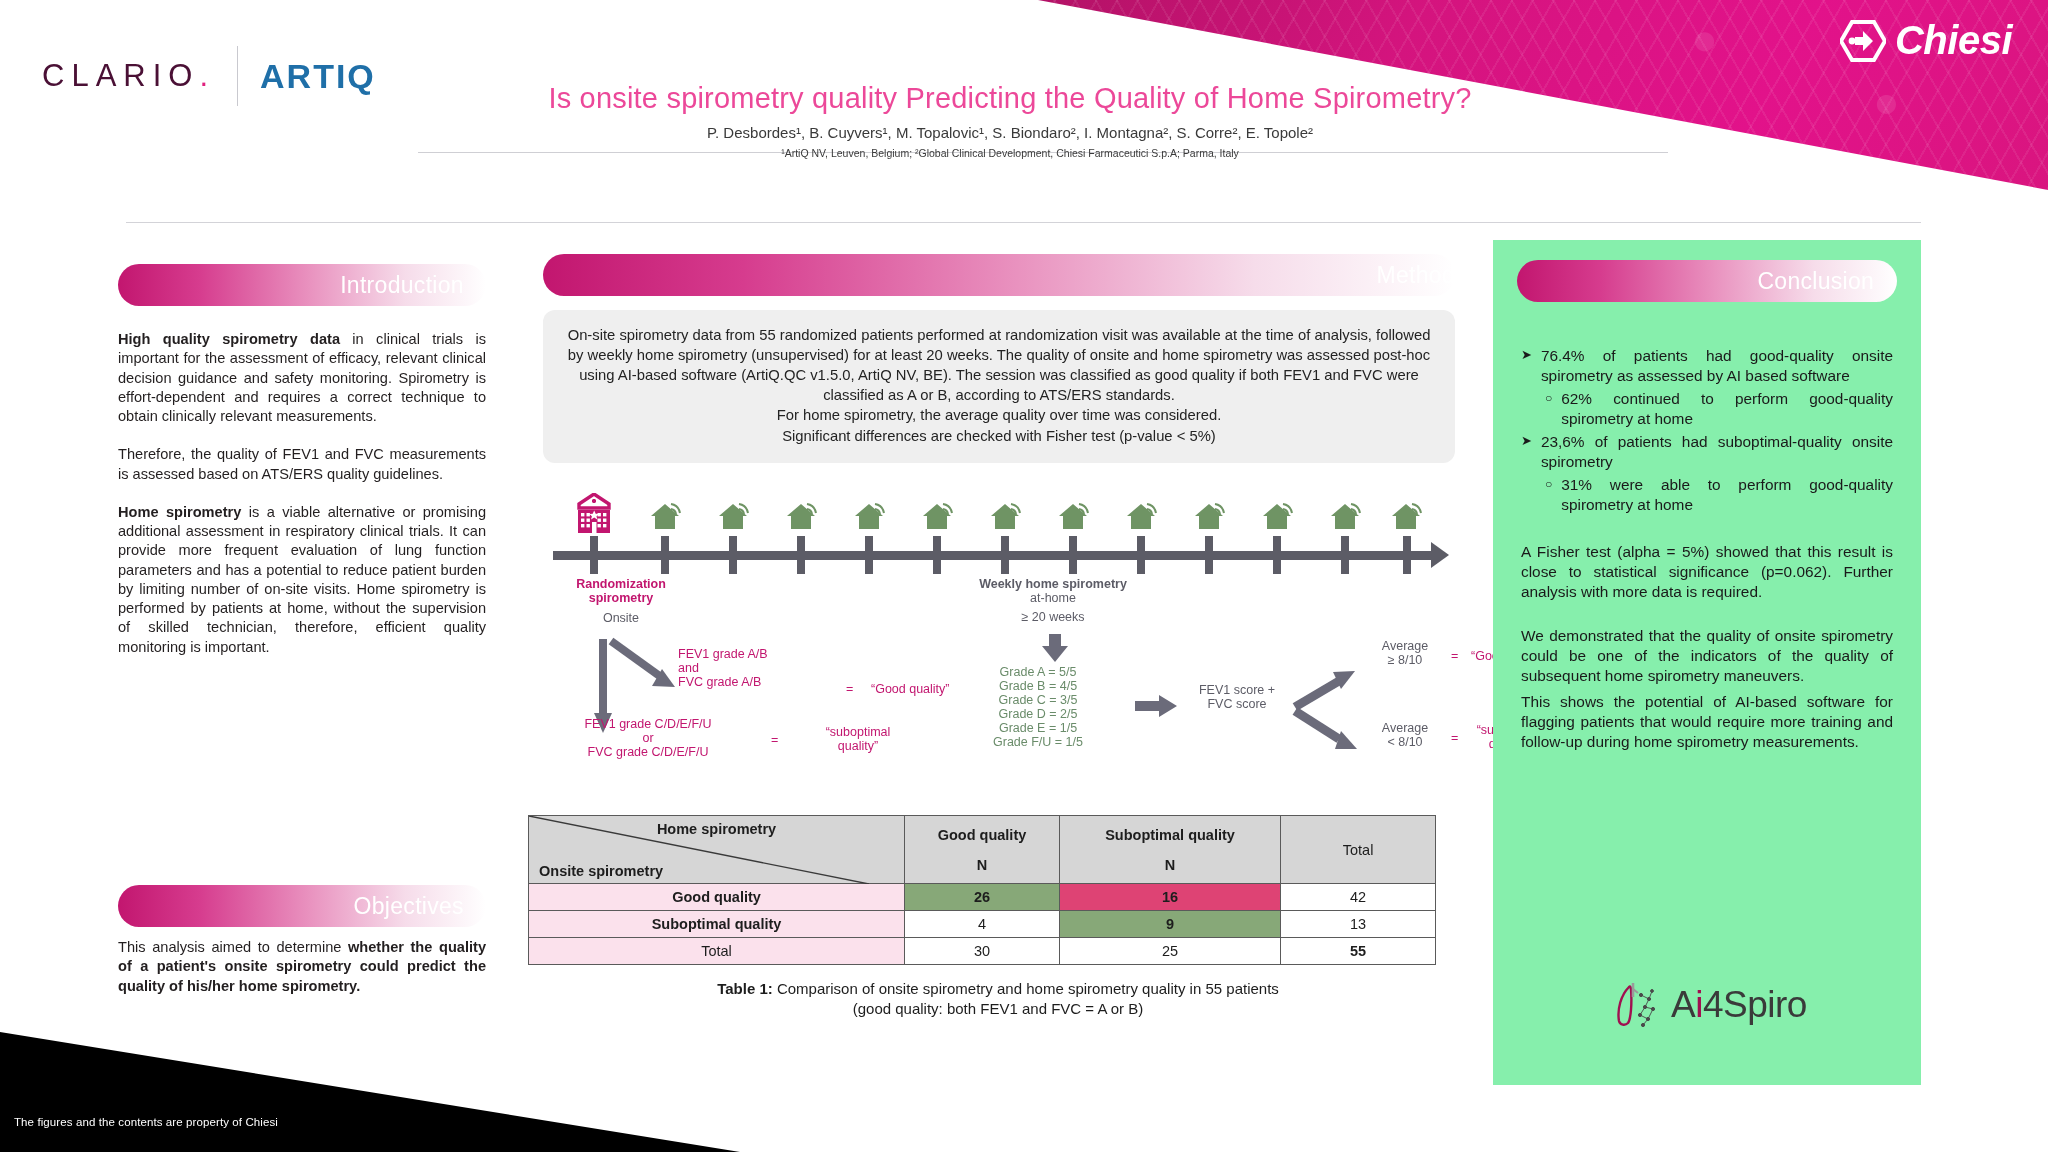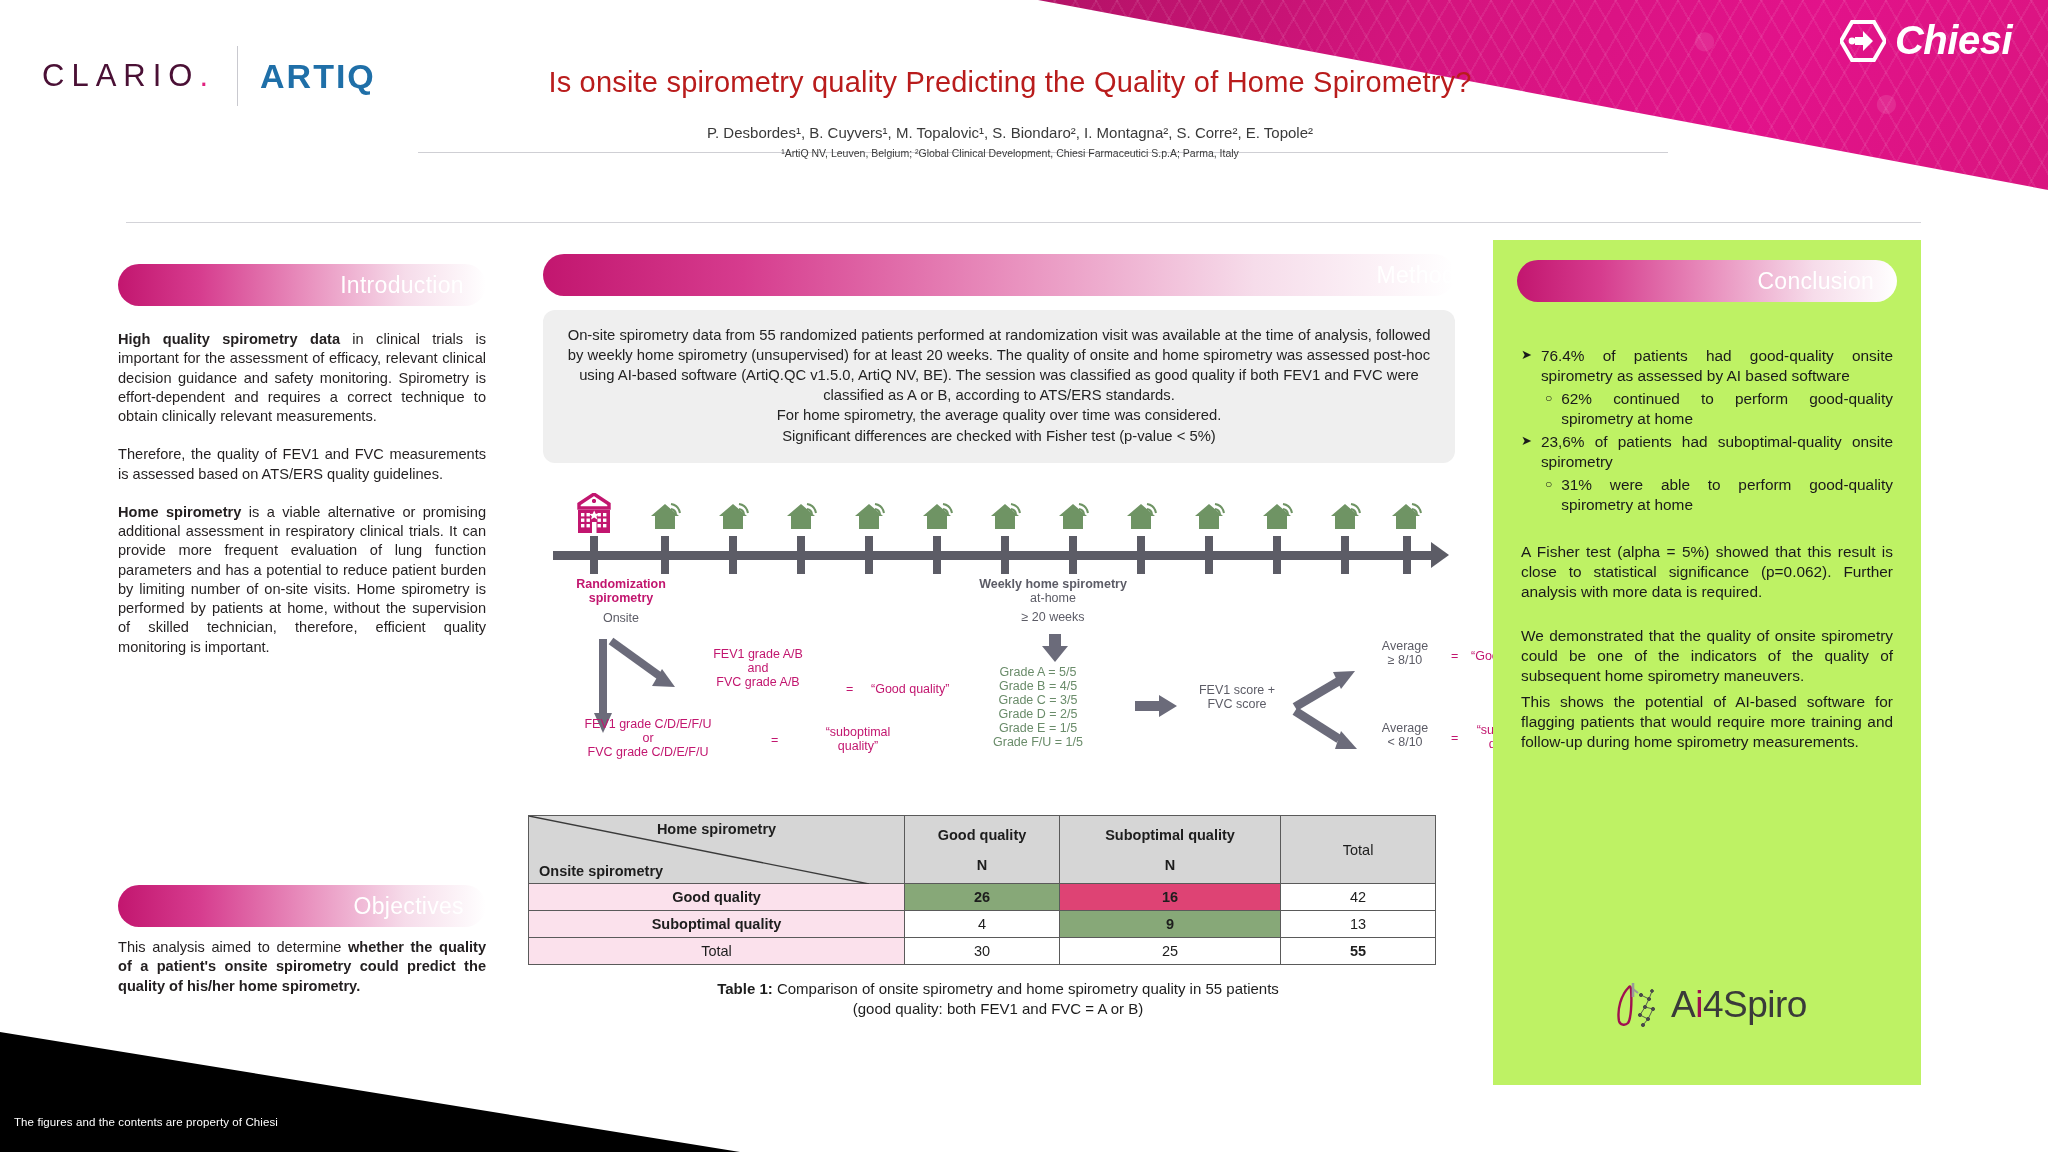--- a/index.html
+++ b/index.html
@@ -52,22 +52,22 @@
   }
 
   
   .clario-logo { position: absolute; left: 42px; top: 46px; display: flex; align-items: center; gap: 22px; }
   .clario-word { color: #4a1035; font-size: 31px; letter-spacing: 7px; font-weight: 500; }
   .clario-dot { color: #e0217e; }
   .logo-sep { width: 1px; height: 60px; background: #c9c9cf; }
   .artiq-word { color: #1f6fa8; font-size: 34px; letter-spacing: 2px; font-weight: bold; }
 
   .title {
-    position: absolute; left: 420px; top: 66px; width: 1180px; text-align: center;
-    font-size: 29px; color: #b91c1c; font-weight: 400; letter-spacing: .2px;
+    position: absolute; left: 420px; top: 82px; width: 1180px; text-align: center;
+    font-size: 29px; color: #ec4899; font-weight: 400; letter-spacing: .2px;
   }
   .authors {
     position: absolute; left: 420px; top: 124px; width: 1180px; text-align: center;
     font-size: 15px; color: #3a3a3a;
   }
   .affil {
     position: absolute; left: 420px; top: 147px; width: 1180px; text-align: center;
     font-size: 10.5px; color: #3a3a3a;
   }
   .rule-authors { position: absolute; left: 418px; top: 152px; width: 1250px; height: 1px; background: #cfcfd4; }
@@ -126,21 +126,21 @@
   .rowhdr { background: #fbe1ec; font-weight: bold; text-align: center; }
   .rowhdr.plain { font-weight: normal; }
   .cell-green { background: #87a878; font-weight: bold; }
   .cell-red { background: #de4374; font-weight: bold; }
   .bold { font-weight: bold; }
   .table-caption { margin-top: 14px; text-align: center; font-size: 15px; color: #1d1d1d; line-height: 1.3; }
 
   
   .col-right {
     position: absolute; left: 1493px; top: 240px; width: 428px; height: 845px;
-    background: #bef264;
+    background: #86efac;
   }
   .concl-pill { width: 380px; margin: 20px auto 0; }
   .concl-body { padding: 44px 28px 0 28px; }
   .bullet-l1 { display: flex; gap: 9px; font-size: 15.4px; line-height: 1.3; color: #1a1a1a; text-align: justify; margin-bottom: 3px; }
   .bullet-l1 .gl { flex: 0 0 auto; font-size: 13px; line-height: 1.45; }
   .bullet-l2 { display: flex; gap: 9px; font-size: 15.4px; line-height: 1.3; color: #1a1a1a; text-align: justify; margin: 2px 0 3px 24px; }
   .bullet-l2 .gl { flex: 0 0 auto; font-size: 12px; line-height: 1.5; }
   .concl-para { font-size: 15.4px; line-height: 1.3; color: #1a1a1a; text-align: justify; }
   .ai4-logo { position: absolute; left: 0; right: 0; bottom: 52px; display: flex; align-items: center; justify-content: center; gap: 4px; }
   .ai4-word { font-size: 37px; color: #3a3a3a; letter-spacing: -.5px; }
@@ -315,21 +315,21 @@
         <div class="lbl-gray" style="margin-top:6px;">Onsite</div>
       </div>
 
       <svg style="position:absolute;left:46px;top:158px;" width="120" height="110">
         <path d="M14 2 L14 78" stroke="#6b6b7a" stroke-width="8" fill="none"></path>
         <path d="M14 96 L5 76 L23 76 Z" fill="#6b6b7a"></path>
         <path d="M22 4 L72 40" stroke="#6b6b7a" stroke-width="8" fill="none"></path>
         <path d="M86 50 L63 49 L73 32 Z" fill="#6b6b7a"></path>
       </svg>
 
-      <div style="position:absolute;left:135px;top:168px;width:160px;text-align:center;">
+      <div style="position:absolute;left:135px;top:168px;width:160px;">
         <div class="lbl-pink">FEV1 grade A/B</div>
         <div class="lbl-pink">and</div>
         <div class="lbl-pink">FVC grade A/B</div>
       </div>
       <div class="lbl-pink" style="position:absolute;left:303px;top:203px;">=</div>
       <div class="lbl-pink" style="position:absolute;left:328px;top:203px;">“Good quality”</div>
 
       <div style="position:absolute;left:0px;top:238px;width:210px;text-align:center;">
         <div class="lbl-pink">FEV1 grade C/D/E/F/U</div>
         <div class="lbl-pink">or</div>

